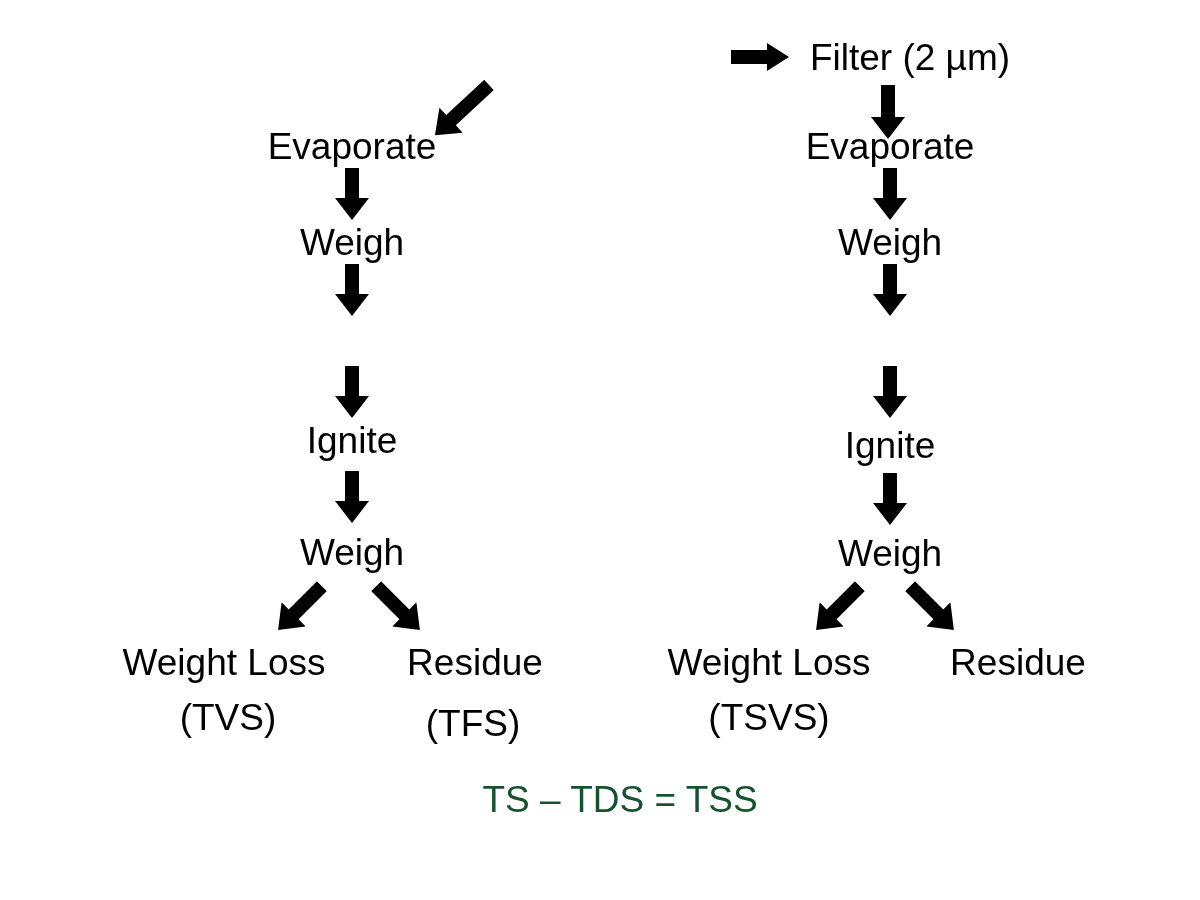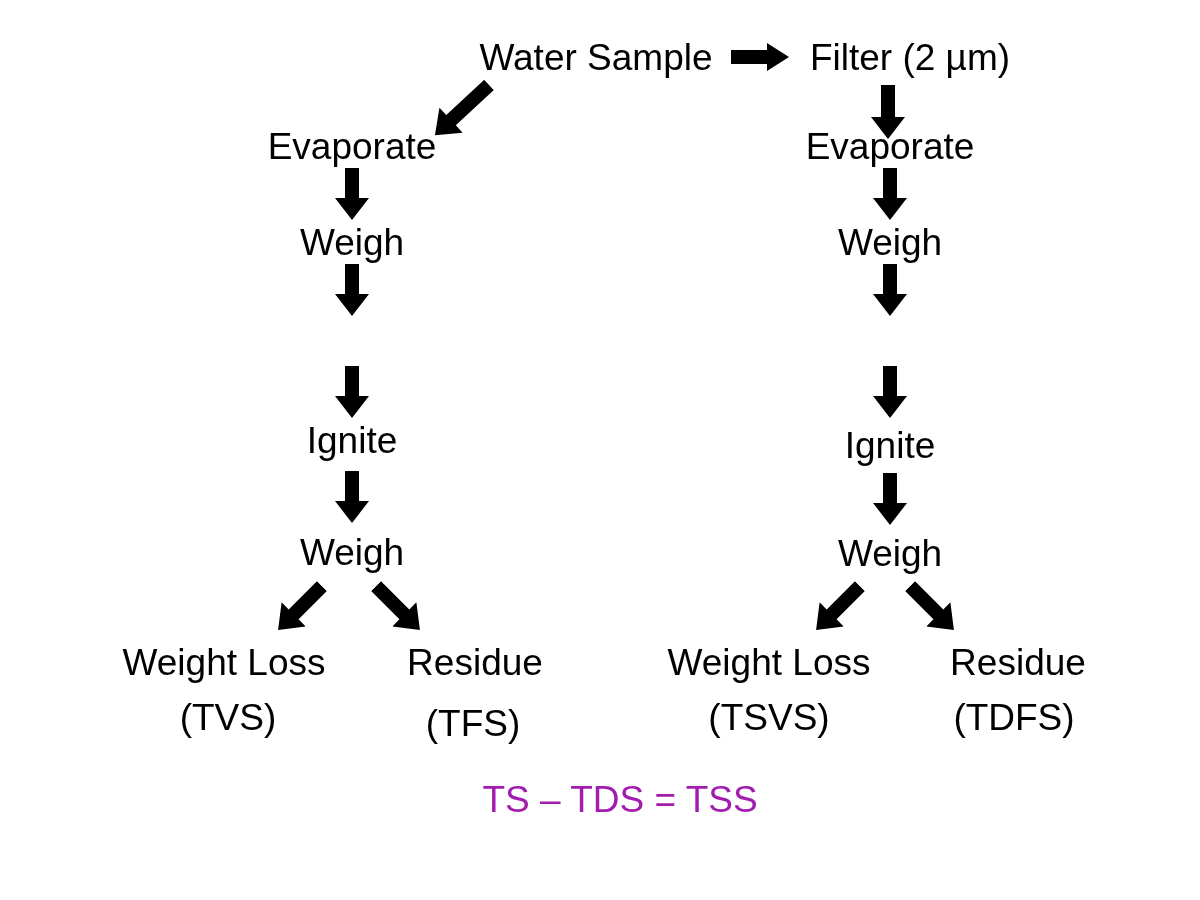--- a/index.html
+++ b/index.html
@@ -22,33 +22,32 @@
     font-size: 37px;
     line-height: 1.1;
     white-space: nowrap;
     color: #000000;
   }
   .eq {
     position: absolute;
     transform: translate(-50%, -50%);
     font-size: 37px;
     white-space: nowrap;
-    color: #a21caf;
+    color: #14532d;
   }
   .arrow {
     position: absolute;
   }
   .arrow svg { display: block; }
 </style>
 </head>
 <body>
 
 <div class="canvas">
 
-  <div class="node" style="left:596px; top:58px">Water Sample</div>
 
   <div class="arrow" style="left:760px; top:57px; transform:translate(-50%,-50%)">
     <svg width="58" height="28" viewBox="0 0 58 28">
         <path fill="#000" d="M0 7 H36 V0 L58 14 L36 28 V21 H0 Z"></path>
       </svg>
   </div>
 
   <div class="node" style="left:910px; top:58px">Filter (2 µm)</div>
 
   <div class="arrow" style="left:462px; top:110px; transform:translate(-50%,-50%) rotate(47deg)">
@@ -156,17 +155,16 @@
   <div class="arrow" style="left:932px; top:608px; transform:translate(-50%,-50%) rotate(-45deg)">
     <svg width="34" height="62" viewBox="0 0 34 62">
         <path fill="#000" d="M10 0 H24 V40 H34 L17 62 L0 40 H10 Z"></path>
       </svg>
   </div>
 
   <div class="node" style="left:769px; top:663px">Weight Loss</div>
   <div class="node" style="left:769px; top:718px">(TSVS)</div>
 
   <div class="node" style="left:1018px; top:663px">Residue</div>
-  <div class="node" style="left:1014px; top:718px">(TDFS)</div>
 
   <div class="eq" style="left:620px; top:800px">TS – TDS = TSS</div>
 
 </div>
 
 </body></html>

